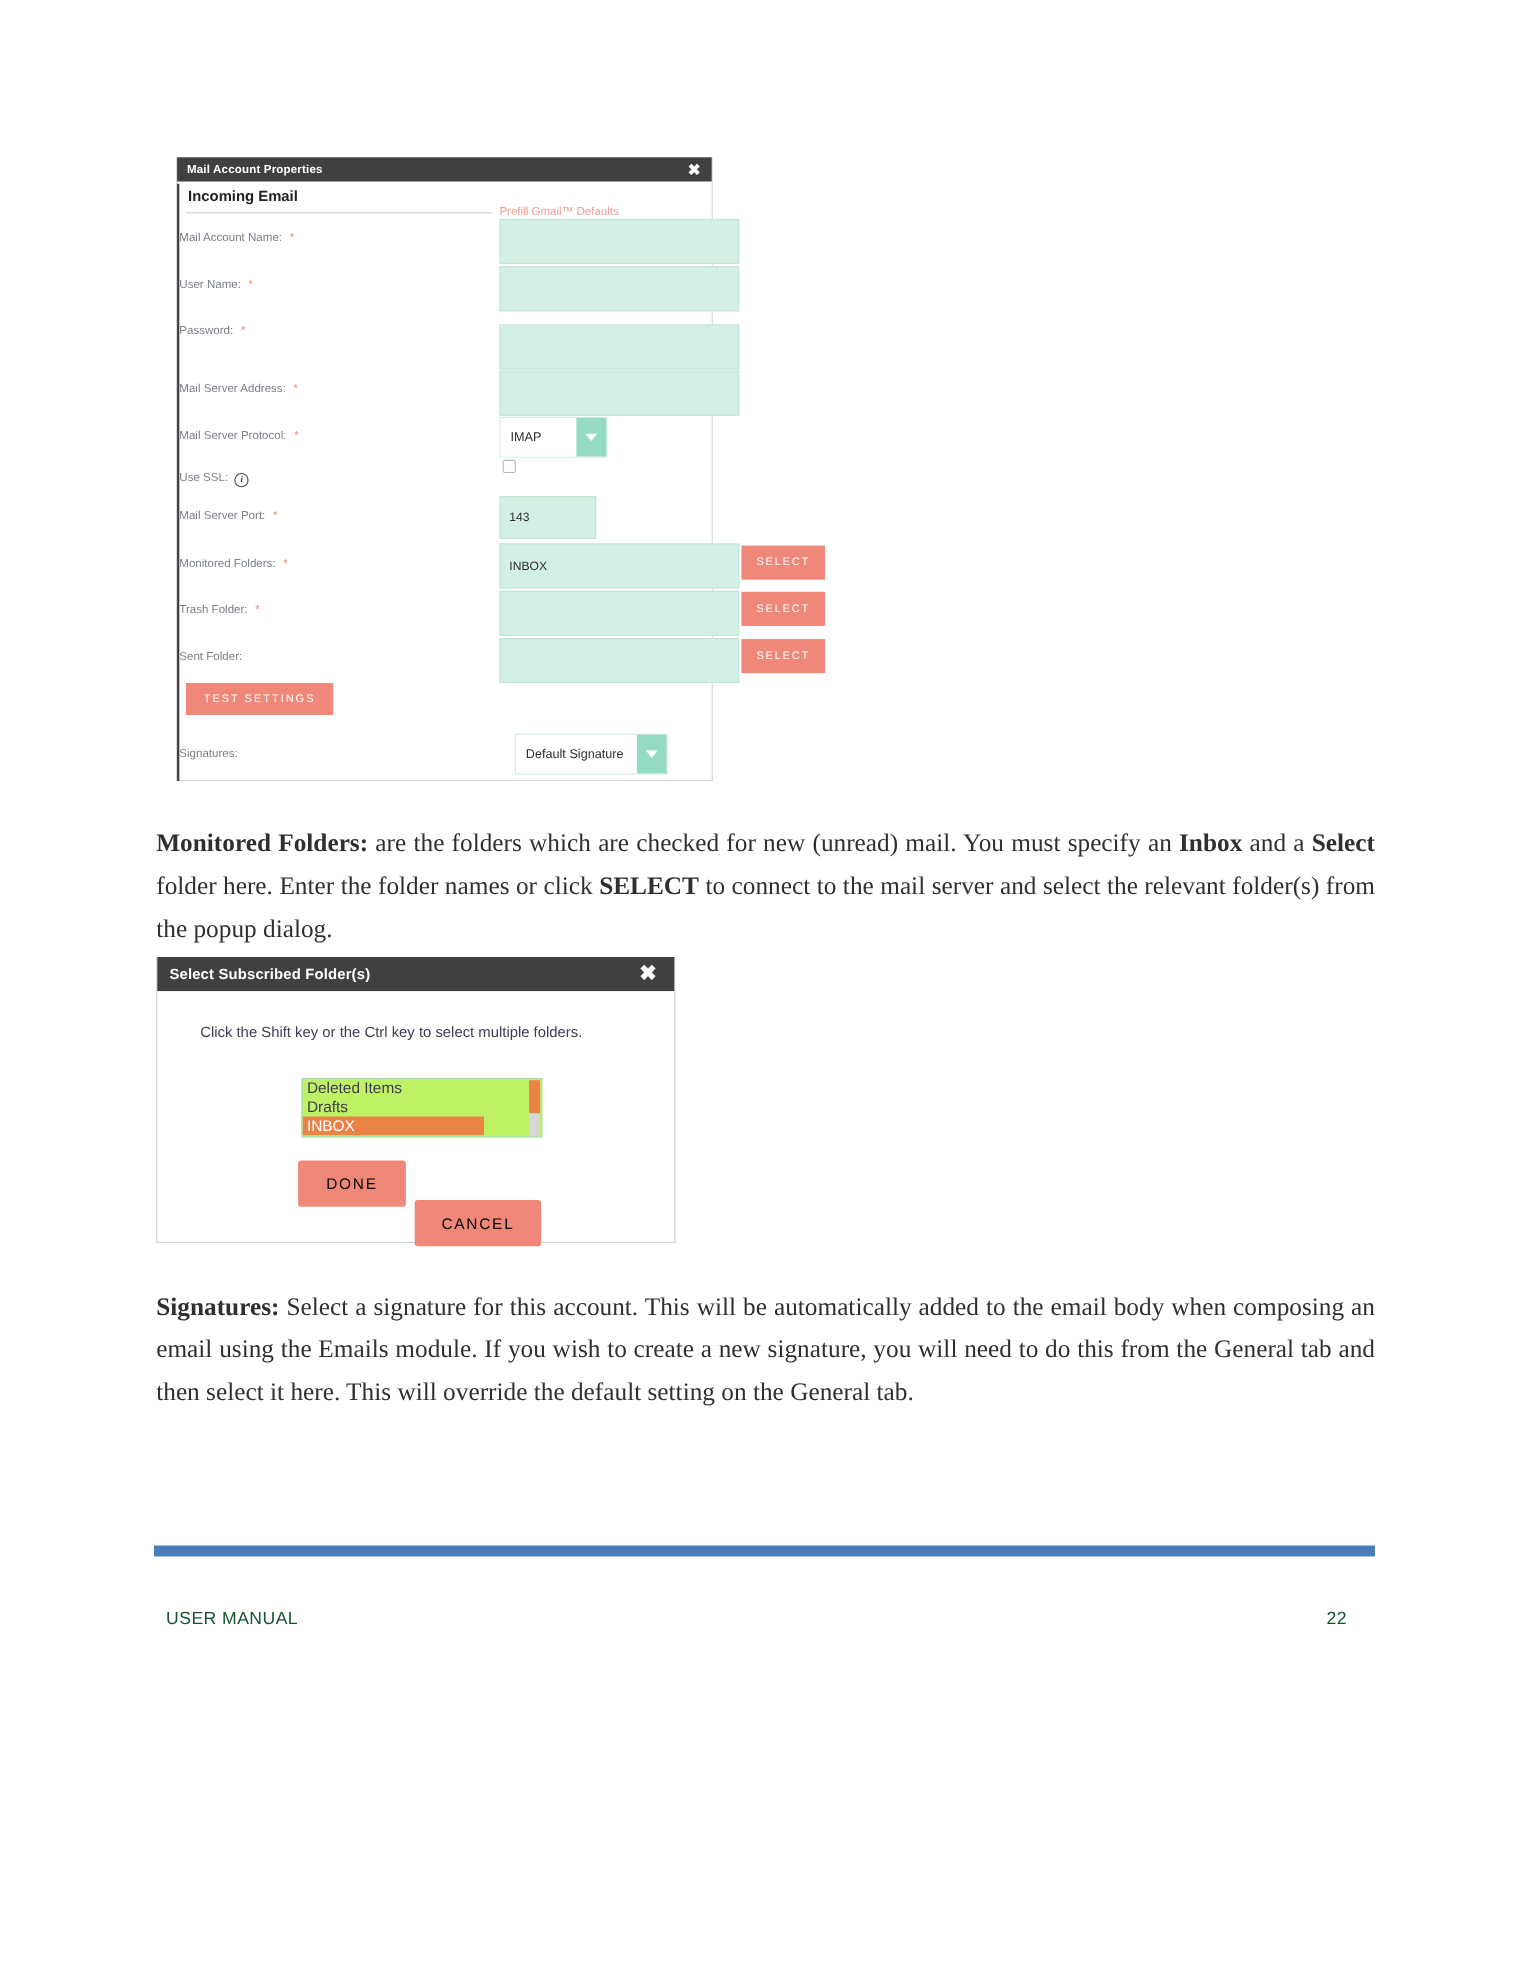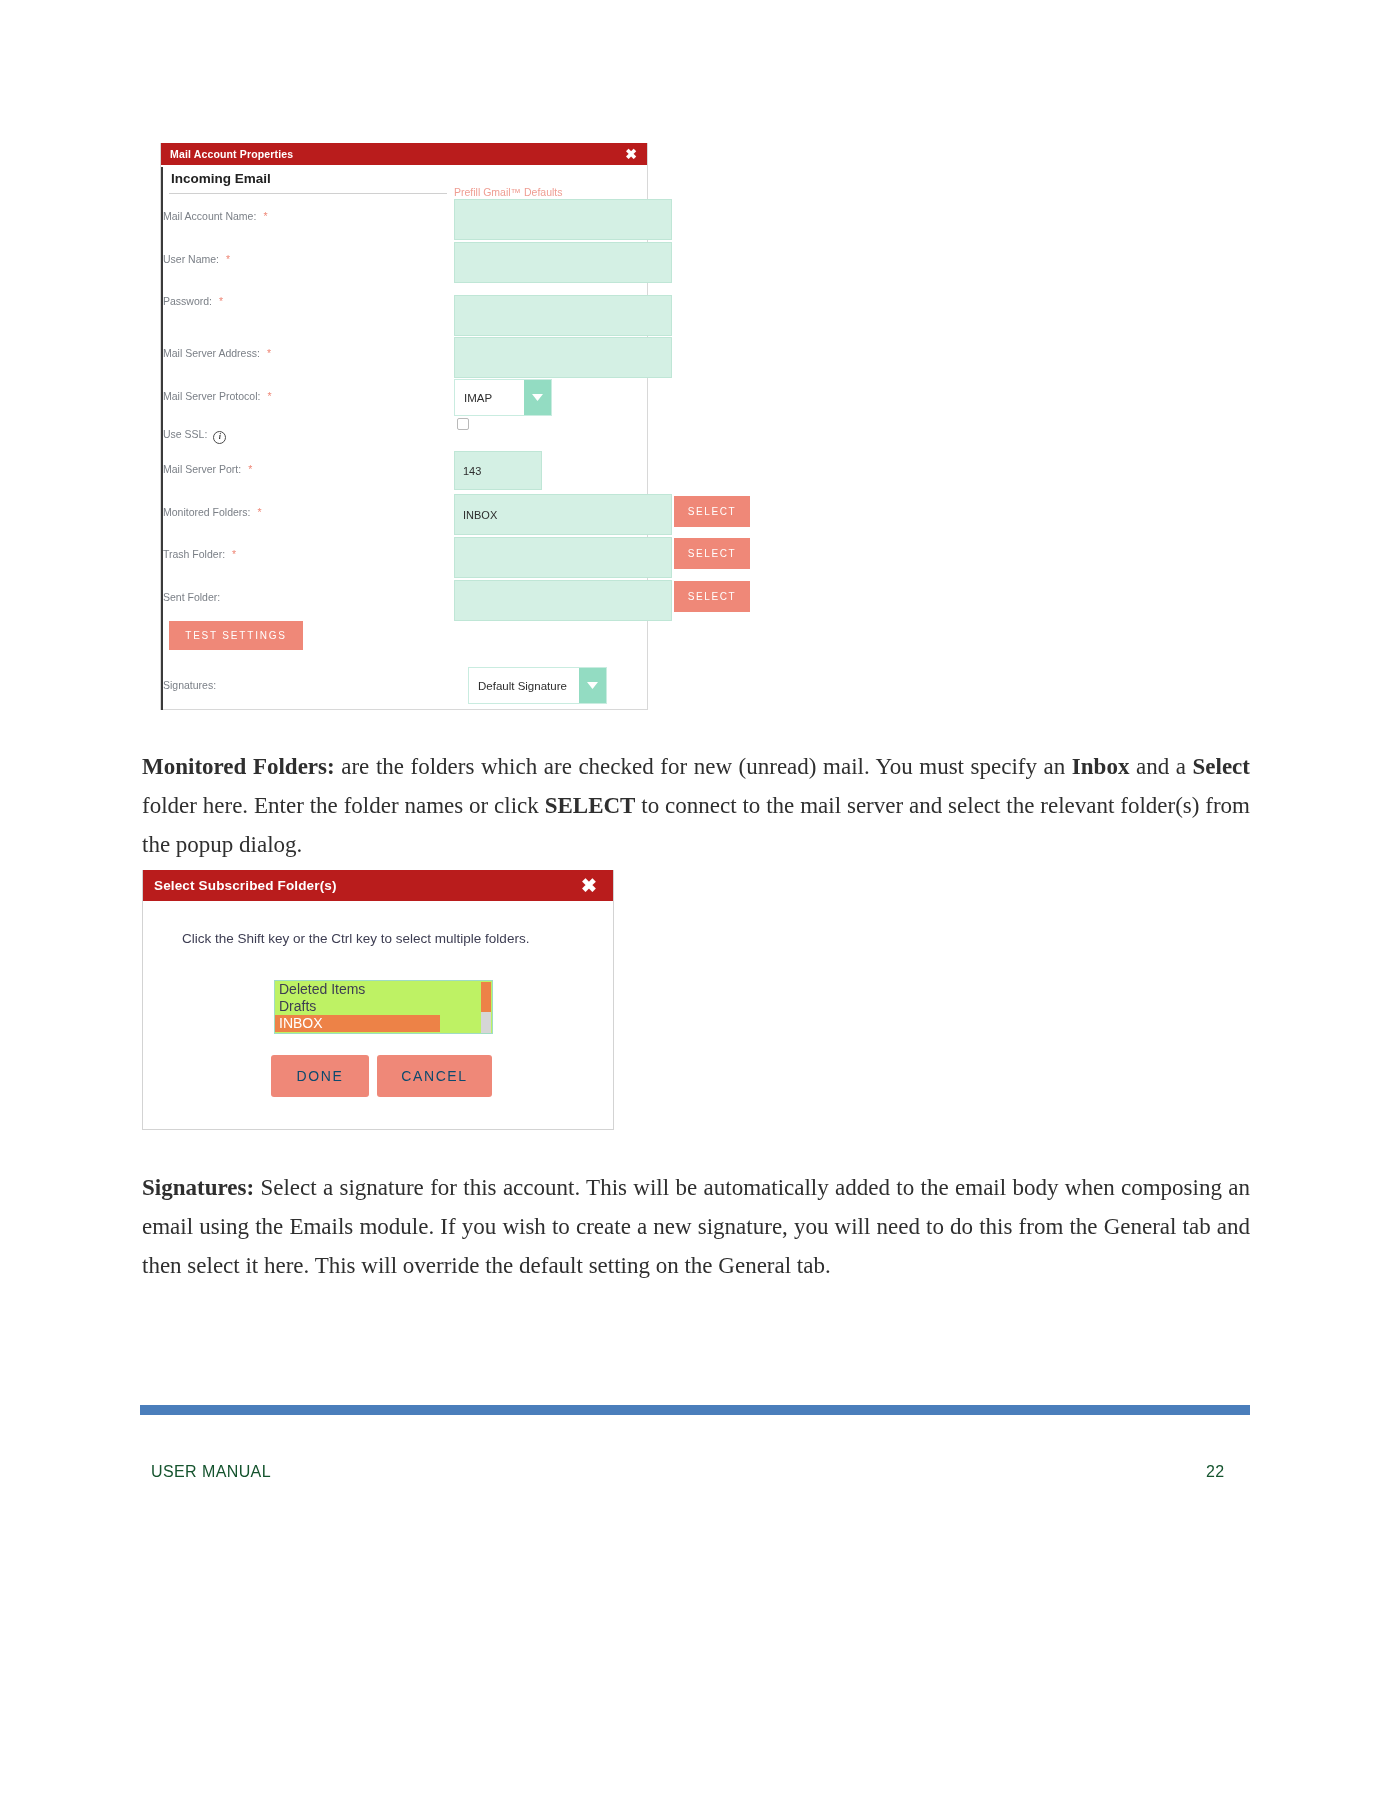--- a/index.html
+++ b/index.html
@@ -26,21 +26,21 @@
   }
 
   
   .dialog {
     position: absolute;
     background: #ffffff;
     font-family: "Liberation Sans", sans-serif;
     box-sizing: border-box;
   }
   .dlg-titlebar {
-    background: #b91c1c;
+    background: #404040;
     color: #ffffff;
     display: flex;
     align-items: center;
     justify-content: space-between;
     box-sizing: border-box;
   }
   .dlg-title {
     font-weight: bold;
     letter-spacing: .15px;
     white-space: nowrap;
@@ -273,32 +273,32 @@
     top: 1px;
     width: 10px;
     height: 30px;
     background: #ed8247;
   }
   .folder-btn {
     position: absolute;
     top: 185px;
     height: 42px;
     background: #ef8878;
-    color: #0c4a6e;
+    color: #000000;
     border-radius: 3px;
     font-size: 14px;
     letter-spacing: 1.6px;
     display: flex;
     align-items: center;
     justify-content: center;
     cursor: pointer;
     box-sizing: border-box;
   }
   #done-button   { left: 128px; width: 98px; }
-  #cancel-button { left: 234px; width: 115px; }
+  #cancel-button { left: 234px; width: 115px; margin-top: 36px; }
 
   
   .para {
     position: absolute;
     left: 142px;
     width: 1108px;
     font-family: "Liberation Serif", serif;
     font-size: 23px;
     line-height: 39px;
     color: #2f2f2f;

